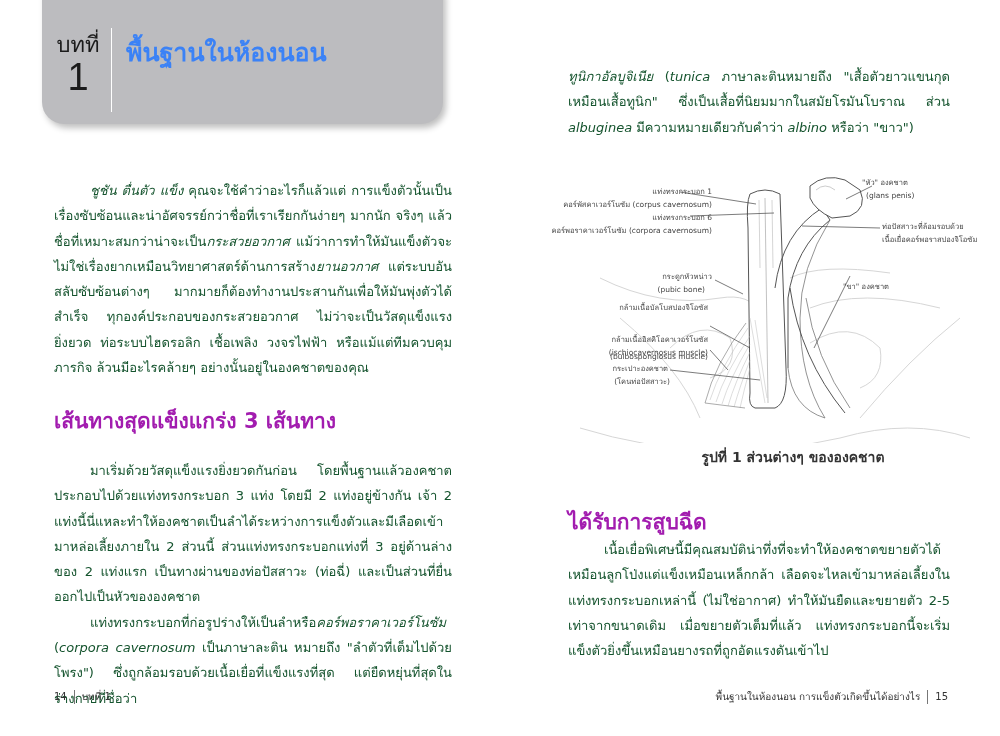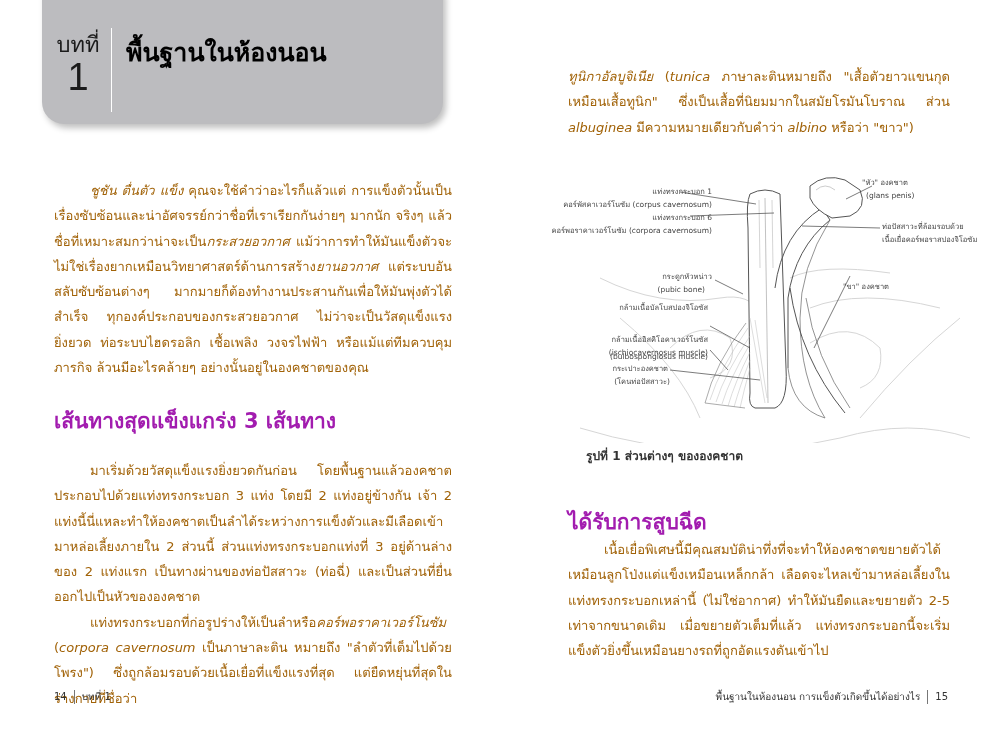--- a/index.html
+++ b/index.html
@@ -4,33 +4,33 @@
 <style>
   html,body{margin:0;padding:0;background:#ffffff;}
   body{width:1000px;height:736px;position:relative;overflow:hidden;font-family:"DejaVu Sans","Liberation Sans",sans-serif;color:#2a2a2a;}
   .page{position:absolute;top:0;height:726px;}
   .page-left{left:0;width:500px;}
   .chapter-box{position:absolute;left:42px;top:-10px;width:401px;height:134px;background:#bcbcbf;border-radius:0 0 22px 22px;box-shadow:3px 4px 6px rgba(0,0,0,0.25);}
   .chapter-label{position:absolute;left:53px;top:33px;width:50px;text-align:center;color:#1b1b1b;}
   .chapter-word{font-size:22px;line-height:24px;display:block;}
   .chapter-num{font-size:38px;line-height:40px;display:block;font-family:"Liberation Sans",sans-serif;}
   .chapter-divider{position:absolute;left:111px;top:28px;width:1px;height:84px;background:#ffffff;}
-  .chapter-title1{position:absolute;left:126px;top:32px;font-size:25px;font-weight:bold;color:#000000;white-space:nowrap;}
+  .chapter-title1{position:absolute;left:126px;top:32px;font-size:25px;font-weight:bold;color:#3b82f6;white-space:nowrap;}
   .chapter-title2{position:absolute;left:126px;top:70px;font-size:26px;color:#ffffff;white-space:nowrap;}
-  .body-text{position:absolute;font-size:13px;line-height:25.3px;color:#a16207;text-align:justify;}
+  .body-text{position:absolute;font-size:13px;line-height:25.3px;color:#14532d;text-align:justify;}
   .body-text p{margin:0;}
   .indent{text-indent:36px;}
   .it{font-style:italic;}
   .section-heading{position:absolute;font-size:21px;font-weight:bold;color:#a21caf;white-space:nowrap;}
   .footer{position:absolute;top:689px;font-size:10px;color:#333;display:flex;align-items:center;gap:7px;}
   .footer .sep{width:1px;height:14px;background:#777;}
   .figure{position:absolute;left:560px;top:168px;width:420px;height:275px;}
   .fig-label{position:absolute;font-size:7.5px;line-height:13px;color:#444;white-space:nowrap;}
   .fig-label.r{text-align:right;}
-  .caption{position:absolute;left:500px;top:446px;width:500px;text-align:left;font-size:12px;font-weight:bold;color:#333;padding-left:86px;box-sizing:border-box;}
+  .caption{position:absolute;left:500px;top:446px;width:500px;text-align:center;font-size:14px;font-weight:bold;color:#333;padding-left:86px;box-sizing:border-box;}
 </style>
 </head>
 <body>
 
 <div class="page page-left">
   <div class="chapter-box"></div>
   <div class="chapter-label">
     <span class="chapter-word">บทที่</span>
     <span class="chapter-num">1</span>
   </div>

